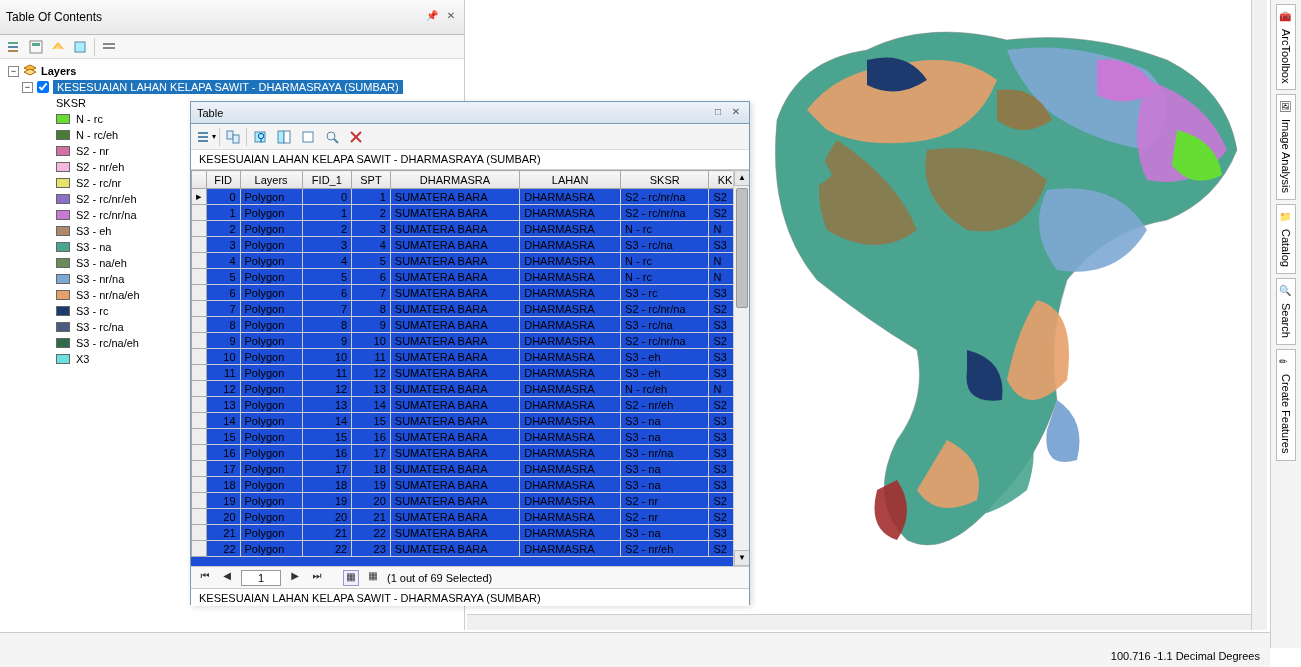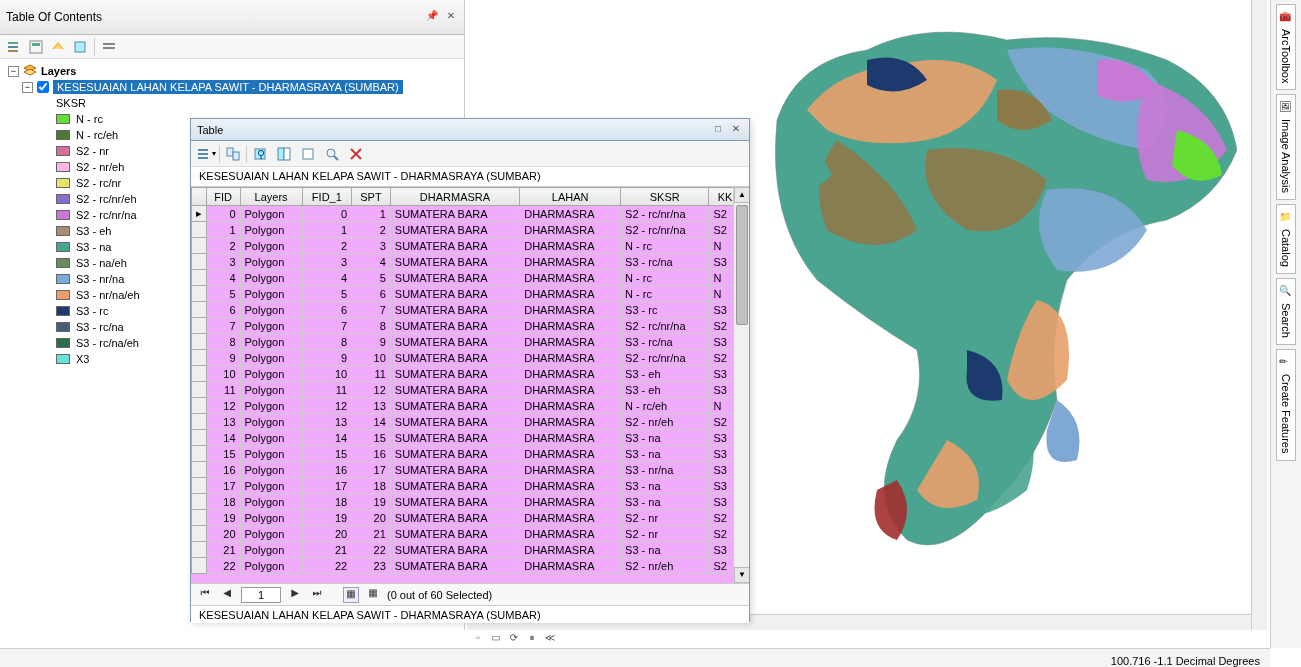--- a/index.html
+++ b/index.html
@@ -20,21 +20,21 @@
 .layers-icon { width:14px;height:14px; }
 .layers-lbl { font-weight:bold; }
 .layer-name { background:#1e74bc; color:#fff; padding:1px 4px; }
 .chk { width:12px;height:12px; }
 .legend { margin-left: 48px; }
 .legend-hdr { height:16px; padding-top:2px; }
 .legend-item { display:flex; align-items:center; gap:6px; height:16px; }
 .swatch { width:14px; height:10px; border:1px solid #666; }
 
 
-.table-win { position:absolute; left:190px; top:118px; width:560px; height:504px; background:#f0abfc; border:1px solid #7a9ab5; box-shadow:2px 2px 6px rgba(0,0,0,.15); z-index:5;}
+.table-win { position:absolute; left:190px; top:101px; width:560px; height:504px; background:#1d4ed8; border:1px solid #7a9ab5; box-shadow:2px 2px 6px rgba(0,0,0,.15); z-index:5;}
 .table-title { height:22px; background:linear-gradient(#eef3f8,#d6e3ef); border-bottom:1px solid #7a9ab5; display:flex; align-items:center; justify-content:space-between; padding:0 6px; font-size:12px;}
 .table-toolbar { height:26px; display:flex; align-items:center; gap:2px; padding:2px 4px; background:#f4f4f4; border-bottom:1px solid #ddd;}
 .table-toolbar .tb{width:22px;height:22px;border:1px solid transparent;display:flex;align-items:center;justify-content:center;cursor:pointer;}
 .table-sub { height:20px; padding:3px 8px; font-size:11px; background:#fff; border-bottom:1px solid #ccc;}
 .grid-wrap { height:396px; overflow:hidden; position:relative;}
 .grid { border-collapse:collapse; width:100%; }
 .grid th { background:linear-gradient(#f8f8f8,#e4e4e4); border:1px solid #aaa; padding:2px 4px; font-weight:normal; font-size:11px; height:18px; text-align:center;}
 .grid td { border:1px solid #ccc; padding:1px 4px; font-size:11px; height:16px; white-space:nowrap; overflow:hidden;}
 .grid td.num { text-align:right; }
 .grid td.rowhdr { background:#eee; width:14px; border:1px solid #aaa;}
@@ -48,21 +48,21 @@
 
 
 .map-area { position:absolute; left:467px; top:0; width:800px; height:630px; background:#fff;}
 .map-svg { position:absolute; left:280px; top:0; width:520px; height:620px;}
 .map-scroll-r { position:absolute; right:0; top:0; width:16px; height:630px; background:#f0f0f0; border-left:1px solid #ccc;}
 .map-scroll-b { position:absolute; left:0; bottom:0; right:16px; height:16px; background:#f0f0f0; border-top:1px solid #ccc;}
 
 
 .bottom-tools { position:absolute; left:467px; top:630px; height:18px; display:flex; align-items:center; gap:4px; padding:0 4px;}
 .bottom-tools span{width:14px;height:14px;font-size:10px;text-align:center;cursor:pointer;color:#555;}
-.status-bar { position:absolute; left:0; bottom:0; right:31px; height:19px; background:#f4f4f4; border-top:1px solid #ccc; display:flex; align-items:flex-end; justify-content:flex-end; padding:0 10px; font-size:11px;}
+.status-bar { position:absolute; left:0; bottom:0; right:31px; height:19px; background:#f4f4f4; border-top:1px solid #ccc; display:flex; align-items:flex-start; justify-content:flex-end; padding:17px 10px; font-size:11px;}
 
 
 .side-tabs { position:absolute; right:0; top:0; width:31px; height:648px; background:#f4f4f4; border-left:1px solid #ccc; display:flex; flex-direction:column; gap:4px; padding-top:4px; align-items:center;}
 .side-tab { writing-mode: vertical-rl; transform: rotate(0deg); background:#fff; border:1px solid #bbb; padding:6px 2px; font-size:11px; cursor:pointer; display:flex; align-items:center; gap:4px;}
 .side-tab .ico{writing-mode:horizontal-tb; width:14px;height:14px;font-size:10px;}
 
 svg.icon{width:16px;height:16px;}
 </style>
 </head>
 <body>
@@ -555,21 +555,21 @@
   </div>
   <div class="table-nav">
     <span class="nav-btn">⏮</span>
     <span class="nav-btn">◀</span>
     <input class="nav-input" value="1" style="">
     <span class="nav-btn">▶</span>
     <span class="nav-btn">⏭</span>
     <span style="width:6px;"></span>
     <span class="nav-btn" style="background:#eef;border:1px solid #99c;">▦</span>
     <span class="nav-btn">▦</span>
-    <span>(0 out of 60 Selected)</span>
+    <span>(1 out of 69 Selected)</span>
   </div>
   <div class="table-tab">
       <span>KESESUAIAN LAHAN KELAPA SAWIT - DHARMASRAYA (SUMBAR)</span>
     </div>
 </div>
 
 <div class="bottom-tools">
   <span>▫</span>
   <span>▭</span>
   <span>⟳</span>

